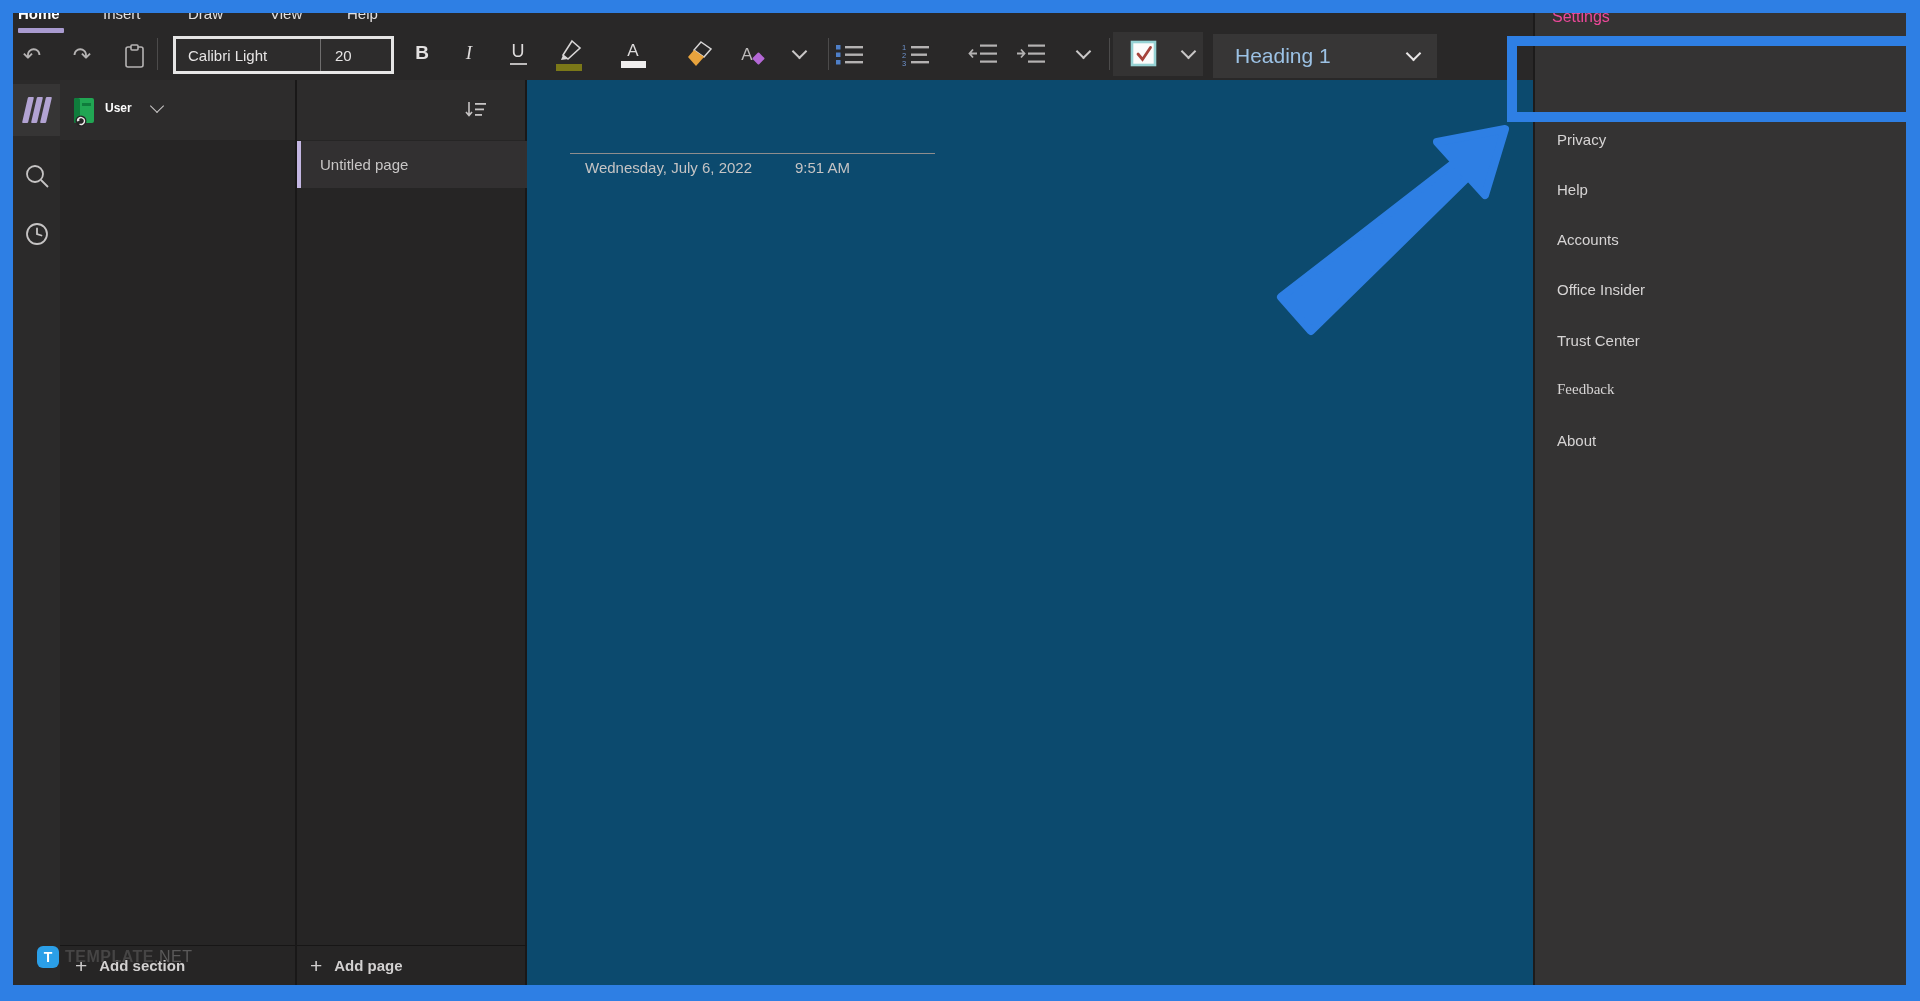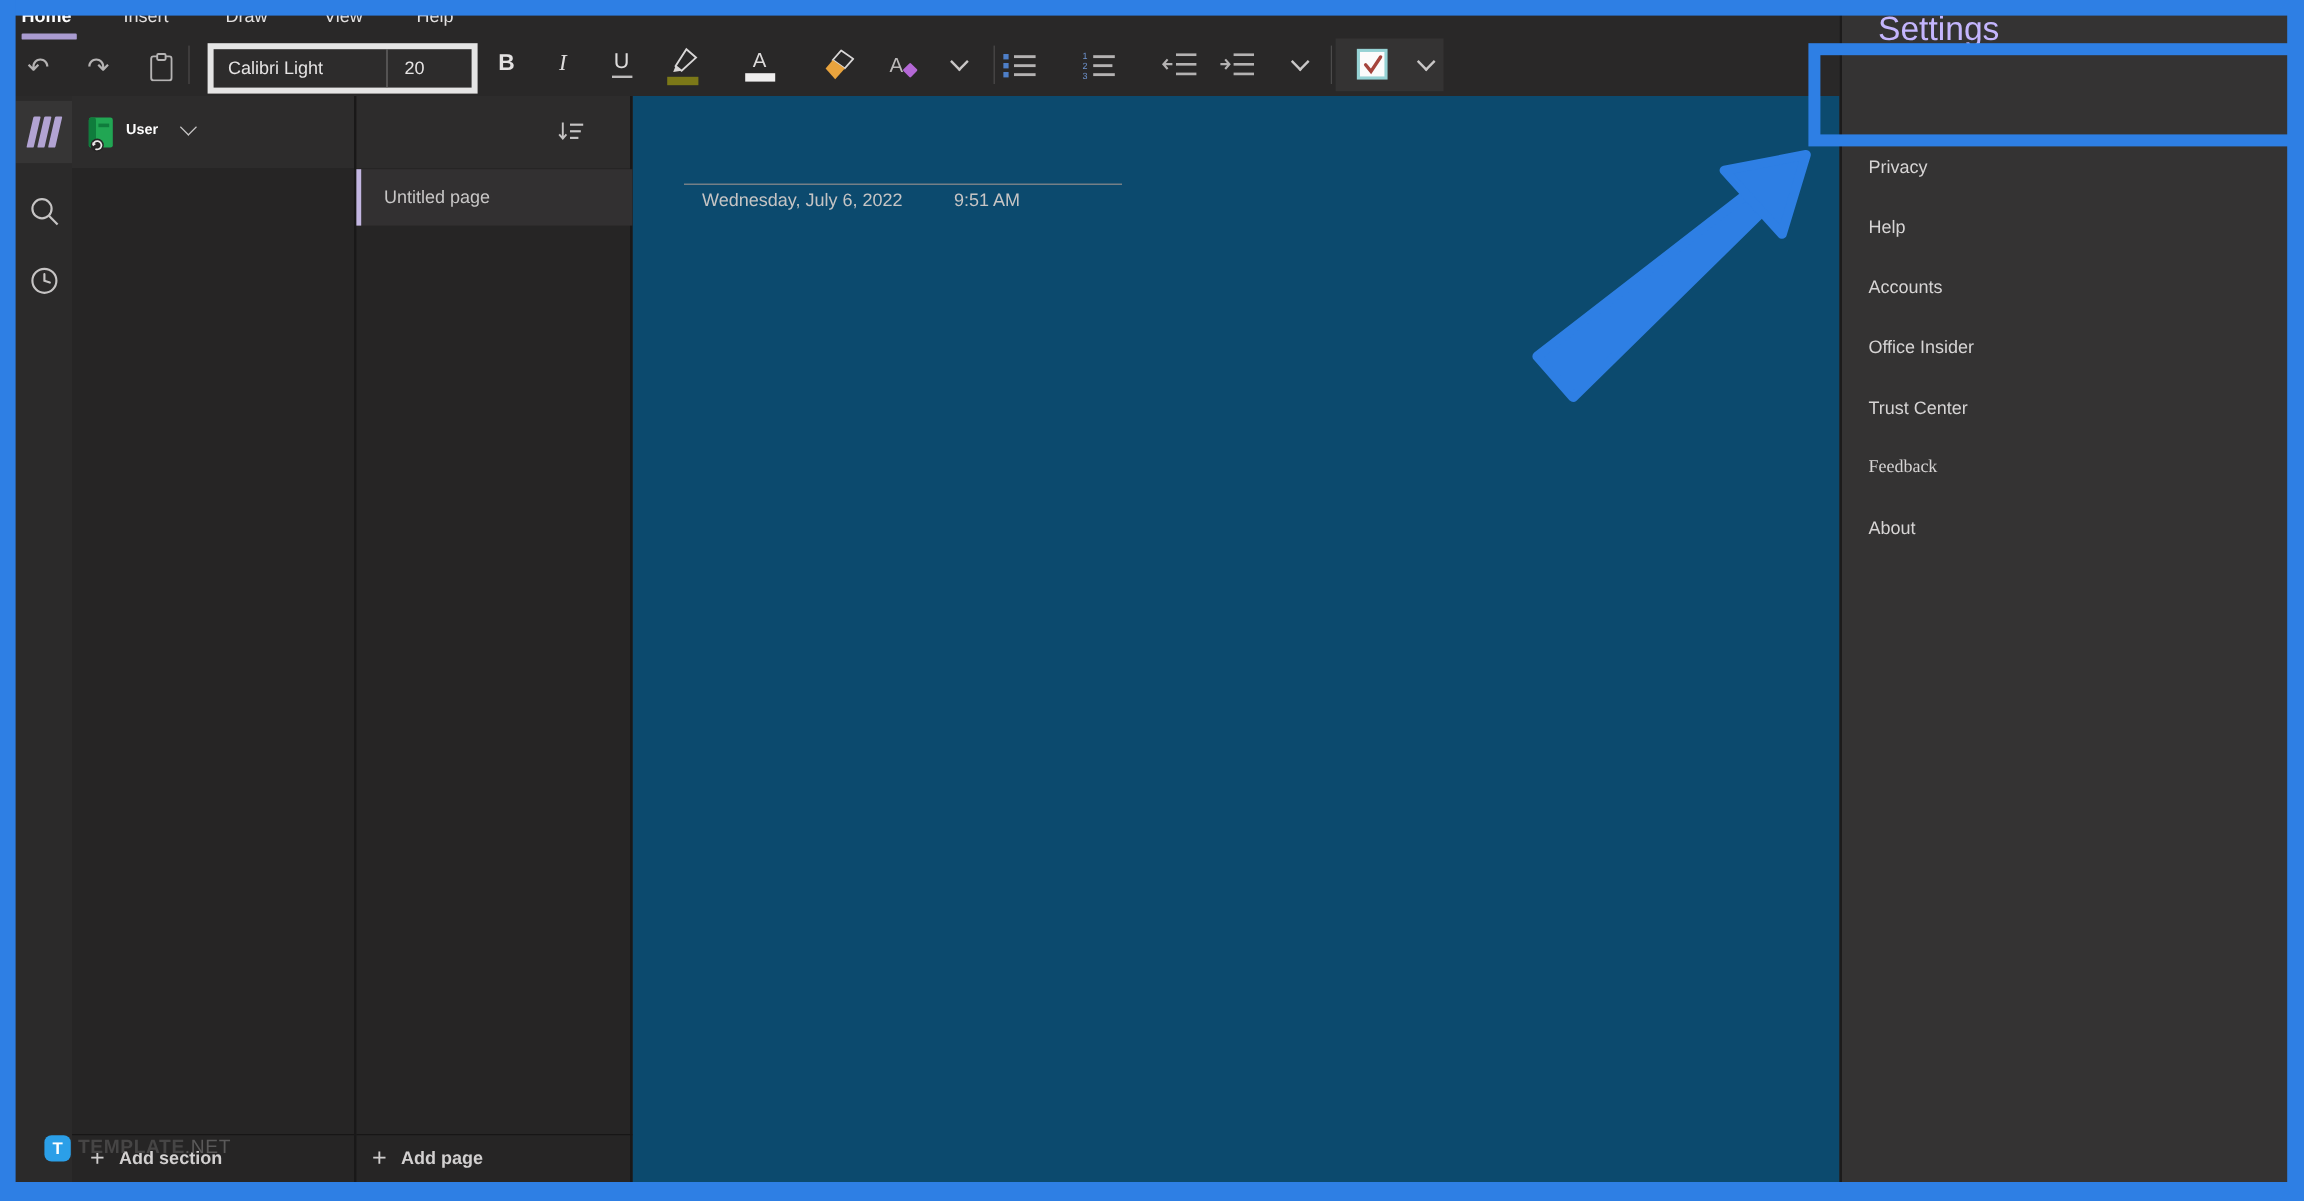--- a/index.html
+++ b/index.html
@@ -12,21 +12,21 @@
   .ribbon{position:absolute;left:0;top:0;width:1920px;height:80px;background:#292828;z-index:1;}
   .ribbon-edge{position:absolute;left:0;top:80px;width:1533px;height:2px;background:#1a1919;z-index:2;}
   .tab{position:absolute;top:5px;font-size:15px;color:#e2e0e0;z-index:2;}
   .tab.active{font-weight:bold;color:#fff;}
   .tab-underline{position:absolute;top:28px;height:5px;background:#a99bd0;border-radius:1px;z-index:2;}
   .icnbtn{position:absolute;display:flex;align-items:center;justify-content:center;
           color:#c2c0c0;z-index:2;}
   .vdiv{position:absolute;top:38px;height:32px;width:1px;background:#4c4b4b;z-index:2;}
   .glyph{font-size:22px;line-height:1;color:#b5b3b3;}
   .fontbox{position:absolute;left:173px;top:36px;width:215px;height:32px;background:#2d2c2c;
-           border:5px solid #e5e5e5;display:flex;align-items:center;z-index:2;}
+           border:3px solid #e5e5e5;display:flex;align-items:center;z-index:2;}
   .fontbox .name{flex:0 0 132px;padding-left:12px;font-size:15px;color:#e6e4e4;}
   .fontbox .sep{width:1px;height:32px;background:#6f6e6e;}
   .fontbox .size{padding-left:14px;font-size:15px;color:#e6e4e4;}
   .blet{font-size:19px;font-weight:bold;color:#e3e1e1;}
   .ilet{font-size:19px;font-style:italic;font-family:"Liberation Serif",serif;color:#dddbdb;}
   .ulet{font-size:18px;color:#dddbdb;border-bottom:2px solid #bdbbbb;padding:0 2px 1px;}
   .chev{width:9px;height:9px;border-right:2px solid #c9c7c7;border-bottom:2px solid #c9c7c7;
         transform:rotate(45deg);display:inline-block;margin-top:-5px;}
   .chev.white{border-color:#e8e6e6;}
   .colA{position:relative;display:flex;flex-direction:column;align-items:center;}
@@ -59,21 +59,21 @@
   .addrow .plus{font-size:21px;font-weight:300;color:#cfcdcd;line-height:1;}
   .addrow .lbl{font-size:15px;font-weight:bold;margin-left:12px;}
   
   .canvas{position:absolute;left:527px;top:80px;width:1006px;height:905px;background:#0c4a6e;z-index:2;}
   .title-underline{position:absolute;left:43px;top:73px;width:365px;height:1px;background:#8f8d8d;}
   .date{position:absolute;left:58px;top:79px;font-size:15px;color:#c6c4c4;}
   .time{position:absolute;left:268px;top:79px;font-size:15px;color:#c6c4c4;}
   
   .panel{position:absolute;left:1533px;top:0;width:387px;height:985px;background:#343333;
          border-left:2px solid #1c1b1b;z-index:10;}
-  .panel-title{position:absolute;left:30px;top:8px;font-size:28px;color:#c4b5fd;}
+  .panel-title{position:absolute;left:17px;top:8px;font-size:16px;color:#ec4899;}
   .options-row{position:absolute;left:0;top:46px;width:373px;height:66px;background:#403e3e;
                display:flex;align-items:center;}
   .options-row .lbl{padding-left:14px;font-size:15px;color:#e3e2e2;}
   .panel-item{position:absolute;left:22px;font-size:15px;color:#d6d4d4;}
   
   .hl-box{position:absolute;left:1507px;top:36px;width:413px;height:86px;border:10px solid #2e7fe4;
           box-sizing:border-box;z-index:40;}
   .arrow-svg{position:absolute;left:0;top:0;width:1920px;height:1001px;z-index:35;pointer-events:none;}
   
   .wm{position:absolute;left:37px;top:946px;display:flex;align-items:center;z-index:6;}
@@ -203,20 +203,24 @@
     <div class="icnbtn" style="left:1125px;top:36px;width:38px;height:36px;">
       <svg width="30" height="30" viewBox="0 0 30 30">
         <rect x="3" y="3" width="23" height="23" fill="#fbfbfb" stroke="#96d2d4" stroke-width="2.6"></rect>
         <path d="M9,15 L13.5,20.5 L21.5,8.5" fill="none" stroke="#a5443c" stroke-width="2.8" stroke-linecap="round"></path>
       </svg>
     </div>
     <div class="icnbtn" style="left:1175px;top:42px;width:26px;height:24px;">
       <span class="chev"></span>
     </div>
 
+    <div class="styledrop">
+      <span class="lbl">Heading 1</span>
+      <span class="chev white"></span>
+    </div>
   </div>
   <div class="ribbon-edge"></div>
 
   <div class="rail">
     <div class="rail-active"></div>
     <div class="railbtn" style="top:4px;">
       <div class="books">
           <span></span>
           <span></span>
           <span></span>

